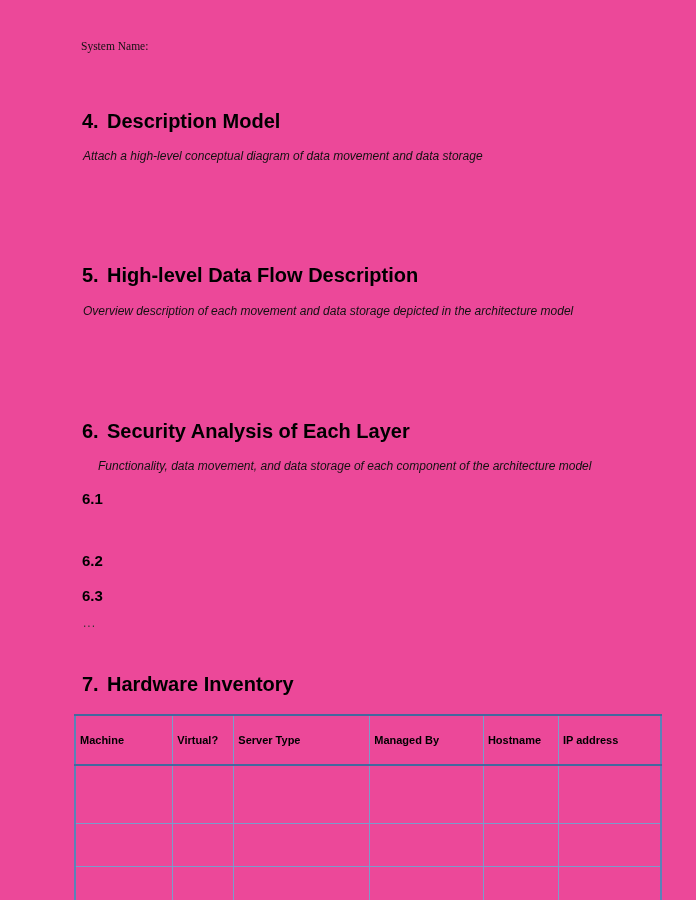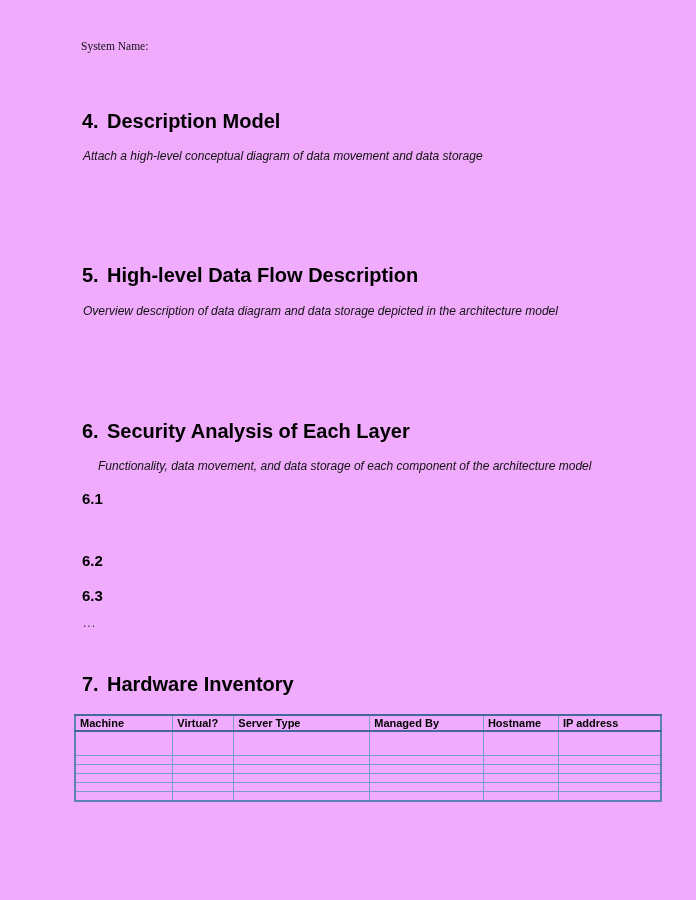--- a/index.html
+++ b/index.html
@@ -1,20 +1,20 @@
 <!DOCTYPE html>
 <html><head>
 <meta charset="utf-8">
 <style>
   html,body{margin:0;padding:0;background:#e8e8e8;}
   .page{
     position:relative;
     width:696px;height:900px;
     margin:0 auto;
-    background:#f0abfc;
+    background:#ec4899;
     font-family:"Liberation Sans",sans-serif;
     color:#000;
     overflow:hidden;
   }
   .abs{position:absolute;white-space:nowrap;}
   .serif{font-family:"Liberation Serif",serif;font-size:11.5px;color:#111;}
   .h1{
     font-size:20px;font-weight:bold;color:#000;
     display:flex;align-items:baseline;
   }
@@ -25,21 +25,21 @@
 
   .tablewrap{position:absolute;left:74px;top:714px;width:588px;}
   table.hw{
     width:100%;
     border-collapse:collapse;
     table-layout:fixed;
     border:2px solid #5b83b8;
   }
   table.hw td,table.hw th{
     border:1.5px solid #7b9bcb;
-    padding:0 4px;
+    padding:17px 4px;
     font-size:11px;
     overflow:hidden;
   }
   table.hw thead th{
     font-weight:bold;
     text-align:left;
     height:14px;
     border-top:2px solid #44689e;
     border-bottom:2.5px solid #44689e;
     color:#000;
@@ -63,21 +63,21 @@
   <div class="abs h1" style="left:82px;top:110px;">
     <span class="h-num">4.</span>
     <span>Description Model</span>
   </div>
   <div class="abs desc" style="left:83px;top:149px;">Attach a high-level conceptual diagram of data movement and data storage</div>
 
   <div class="abs h1" style="left:82px;top:264px;">
     <span class="h-num">5.</span>
     <span>High-level Data Flow Description</span>
   </div>
-  <div class="abs desc" style="left:83px;top:304px;">Overview description of data diagram and data storage depicted in the architecture model</div>
+  <div class="abs desc" style="left:83px;top:304px;">Overview description of each movement and data storage depicted in the architecture model</div>
 
   <div class="abs h1" style="left:82px;top:420px;">
     <span class="h-num">6.</span>
     <span>Security Analysis of Each Layer</span>
   </div>
   <div class="abs desc" style="left:98px;top:459px;">Functionality, data movement, and data storage of each component of the architecture model</div>
 
   <div class="abs sub" style="left:82px;top:490px;text-align:right;">6.1</div>
   <div class="abs sub" style="left:82px;top:552px;">6.2</div>
   <div class="abs sub" style="left:82px;top:587px;">6.3</div>

